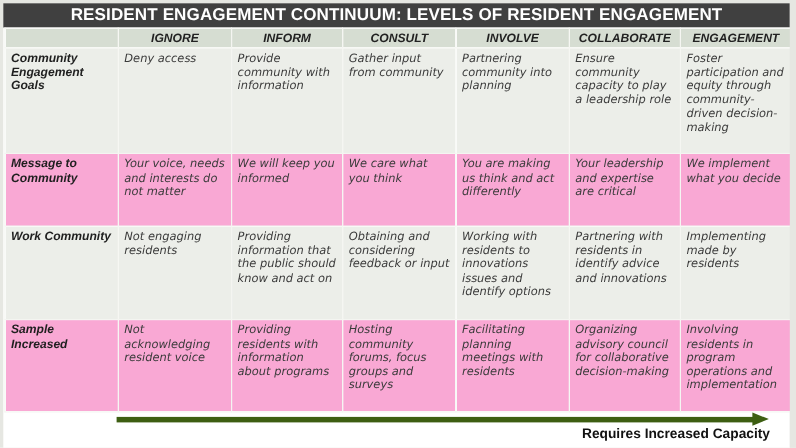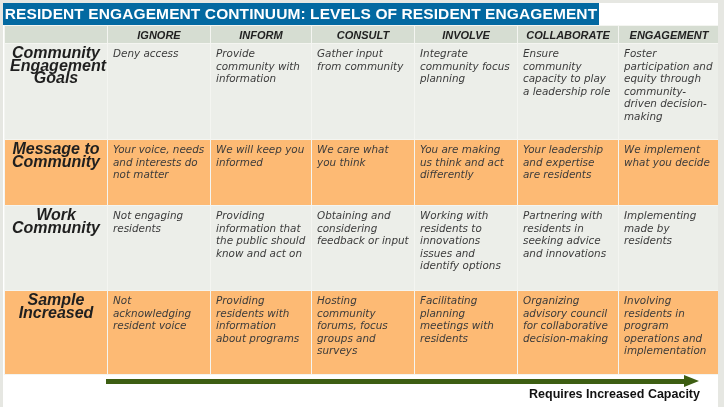--- a/index.html
+++ b/index.html
@@ -7,22 +7,22 @@
     width:724px; height:407px; overflow:hidden;
     background:#e6e7e2;
     font-family:"DejaVu Sans", sans-serif;
     position:relative;
   }
   .slide {
     position:absolute; left:3px; top:3px; width:715px; height:404px;
     background:#ffffff;
   }
   .title-bar {
-    position:absolute; left:0; top:0; width:596px; height:22px;
-    background:#0369a1;
+    position:absolute; left:0; top:0; width:715px; height:22px;
+    background:#404040;
     color:#ffffff;
     font-family:"Liberation Sans", sans-serif;
     font-weight:bold; font-size:15.5px; letter-spacing:0.1px;
     text-align:center; line-height:22px;
   }
   table.grid {
     position:absolute; left:1px; top:22px;
     border-collapse:collapse; table-layout:fixed;
     width:715px;
     font-style:italic;
@@ -38,26 +38,25 @@
   }
   table.grid thead th {
     background:#d6ddd2;
     text-align:center;
     font-family:"Liberation Sans", sans-serif;
     font-weight:bold; font-size:11px; color:#222;
     height:12px; padding:3px 2px 2px 2px; line-height:12px;
   }
   table.grid td.rowhead {
     font-family:"Liberation Sans", sans-serif;
-    font-weight:bold; font-size:16px; color:#1f1f1f;
+    font-weight:bold; font-size:11px; color:#1f1f1f;
     line-height:12.6px;
-    text-align:center;
   }
   tr.light td { background:#eceee9; }
-  tr.dark td { background:#fdba74; }
+  tr.dark td { background:#f9a8d4; }
   tr.r1 td { height:90px; }
   tr.r2 td { height:60px; }
   tr.r3 td { height:79px; }
   tr.r4 td { height:78px; }
   .arrow-wrap {
     position:absolute; left:103px; top:373px; width:594px; height:12px;
   }
   .arrow-shaft {
     position:absolute; left:0; top:3px; width:580px; height:5px;
     background:#3d5e12;
@@ -105,40 +104,40 @@
         <th>COLLABORATE</th>
         <th>ENGAGEMENT</th>
       </tr>
     </thead>
     <tbody>
       <tr class="light r1">
         <td class="rowhead">Community Engagement Goals</td>
         <td>Deny access</td>
         <td>Provide community with information</td>
         <td>Gather input from community</td>
-        <td>Integrate community focus planning</td>
+        <td>Partnering community into planning</td>
         <td>Ensure community capacity to play a leadership role</td>
         <td>Foster participation and equity through community-driven decision-making</td>
       </tr>
       <tr class="dark r2">
         <td class="rowhead">Message to Community</td>
         <td>Your voice, needs and interests do not matter</td>
         <td>We will keep you informed</td>
         <td>We care what you think</td>
         <td>You are making us think and act differently</td>
-        <td>Your leadership and expertise are residents</td>
+        <td>Your leadership and expertise are critical</td>
         <td>We implement what you decide</td>
       </tr>
       <tr class="light r3">
         <td class="rowhead">Work Community</td>
         <td>Not engaging residents</td>
         <td>Providing information that the public should know and act on</td>
         <td>Obtaining and considering feedback or input</td>
         <td>Working with residents to innovations issues and identify options</td>
-        <td>Partnering with residents in seeking advice and innovations</td>
+        <td>Partnering with residents in identify advice and innovations</td>
         <td>Implementing made by residents</td>
       </tr>
       <tr class="dark r4">
         <td class="rowhead">Sample Increased</td>
         <td>Not acknowledging resident voice</td>
         <td>Providing residents with information about programs</td>
         <td>Hosting community forums, focus groups and surveys</td>
         <td>Facilitating planning meetings with residents</td>
         <td>Organizing advisory council for collaborative decision-making</td>
         <td>Involving residents in program operations and implementation</td>

